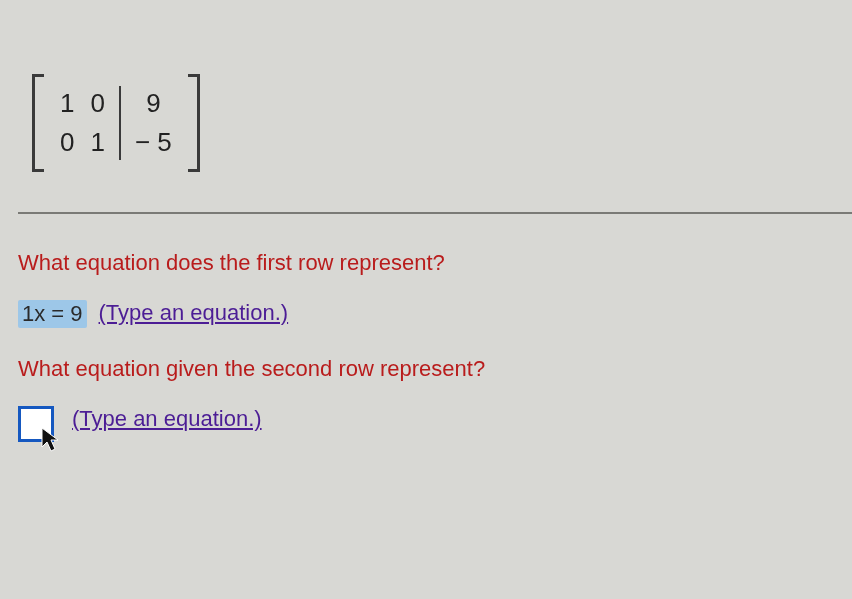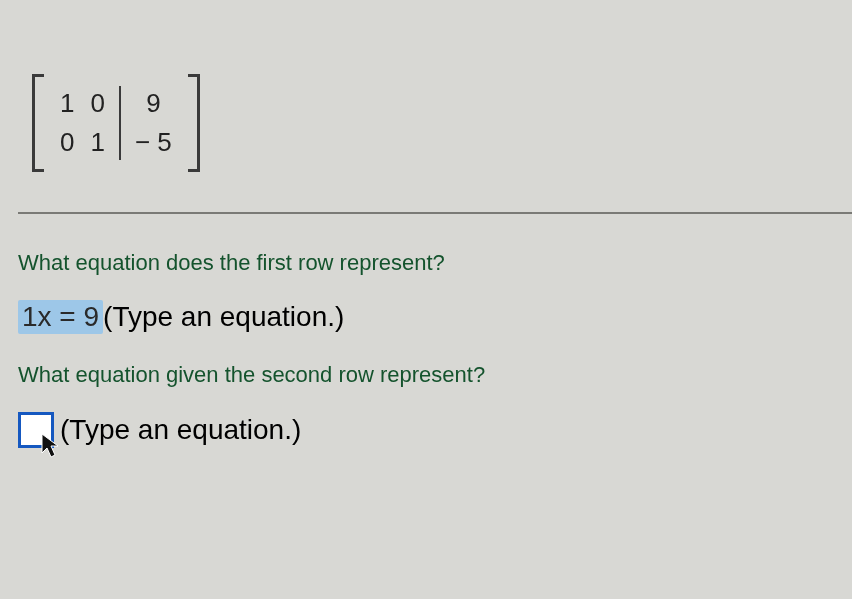--- a/index.html
+++ b/index.html
@@ -69,35 +69,35 @@
       background: #3a3a3a;
       margin: 2px 6px;
     }
     .hr {
       height: 2px;
       background: #7a7a76;
       margin: 18px 0 36px 0;
     }
     .question {
       font-size: 22px;
-      color: #14532d;
+      color: #b91c1c;
       margin-bottom: 24px;
     }
     .answer-row {
       display: flex;
-      align-items: center;
+      gap: 12px;
       margin-bottom: 28px;
-      font-size: 28px;
+      font-size: 22px;
     }
     .filled-answer {
       background: #9dc7e8;
       padding: 1px 4px;
       border-radius: 2px;
     }
-    .hint { color: #000000; }
+    .hint { color: #4c1d95; text-decoration: underline; }
     .input-box {
       width: 36px;
       height: 36px;
       border: 3px solid #1558c0;
       background: #fff;
       display: inline-block;
       position: relative;
       margin-right: 6px;
     }
     .cursor-arrow {

